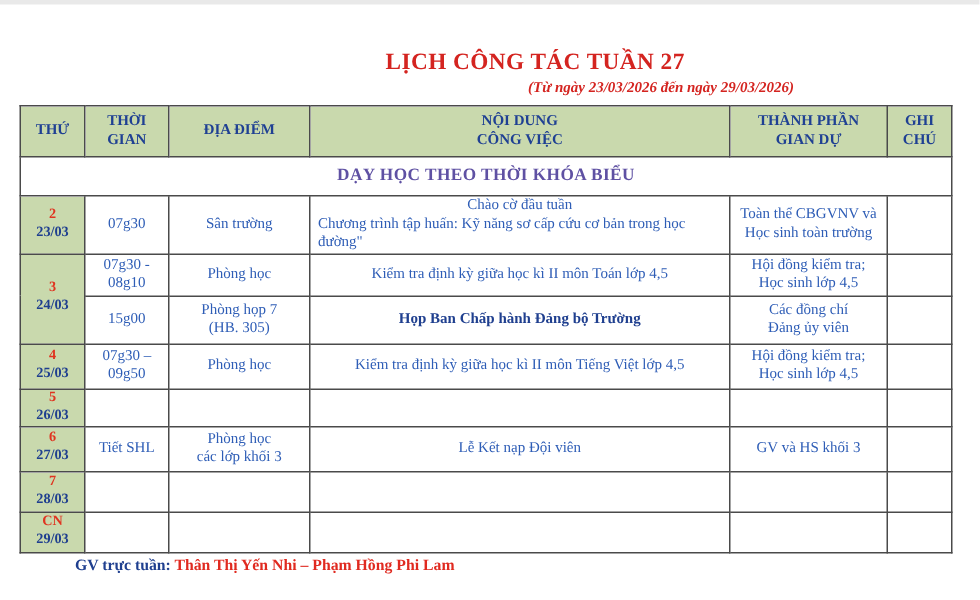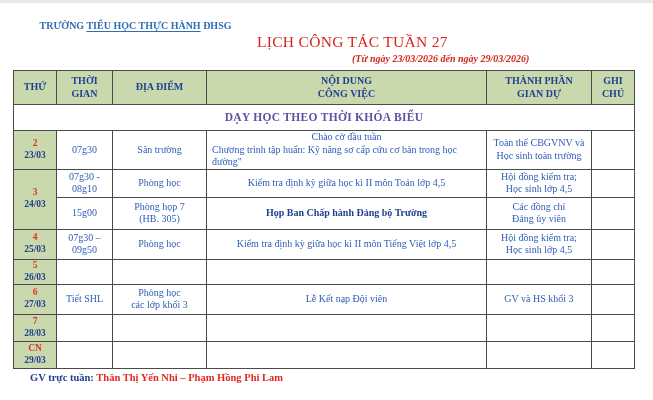--- a/index.html
+++ b/index.html
@@ -18,21 +18,21 @@
   
   .org-block {
     position: absolute; top: 19px; left: 28px; width: 215px;
     text-align: center; color: #2f6db5; line-height: 1.25;
   }
   .org-l1 { font-size: 9.5px; }
   .org-l2 { font-size: 10px; font-weight: bold; margin-top: 1px; }
   .org-underline { text-decoration: underline; text-underline-offset: 2px; }
   .doc-title {
     position: absolute; top: 33px; left: 257px;
-    color: #d42420; font-weight: normal; font-size: 15.5px;
+    color: #d42420; font-weight: bold; font-size: 15.5px;
     letter-spacing: 0.3px; white-space: nowrap; text-align: right;
   }
   .doc-subtitle {
     position: absolute; top: 53px; left: 352px;
     color: #d42420; font-weight: bold; font-style: italic; font-size: 10px;
     white-space: nowrap;
   }
   
   table.schedule {
     position: absolute; top: 70px; left: 13px;
@@ -61,30 +61,29 @@
     letter-spacing: 0.3px; background: #ffffff; text-align: center;
   }
   .blue { color: #2e5db6; font-size: 10px; }
   .content-left { text-align: left; padding-left: 3px; }
   .bold-navy { color: #1f3f8f; font-weight: bold; font-size: 10px; }
   
   .footer-line {
     position: absolute; top: 372px; left: 30px;
     font-size: 10.5px; font-weight: bold; white-space: nowrap;
   }
-  .footer-label { color: #1f3f8f; }
+  .footer-label { color: #1f3f8f; margin-left: 20px; }
   .footer-names { color: #e02a20; }
 </style>
 </head>
 <body>
 
 <div class="top-edge"></div>
 
 <div class="org-block">
-  <div class="org-l2"><span>TRƯỜNG </span><span class="org-underline">TIỂU HỌC THỰC HÀNH</span><span> ĐHSG</span></div>
 </div>
 
 <div class="doc-title">LỊCH CÔNG TÁC TUẦN 27</div>
 <div class="doc-subtitle">(Từ ngày 23/03/2026 đến ngày 29/03/2026)</div>
 
 <table class="schedule">
   <colgroup>
     <col style="width:43px">
       <col style="width:56px">
       <col style="width:94px">

